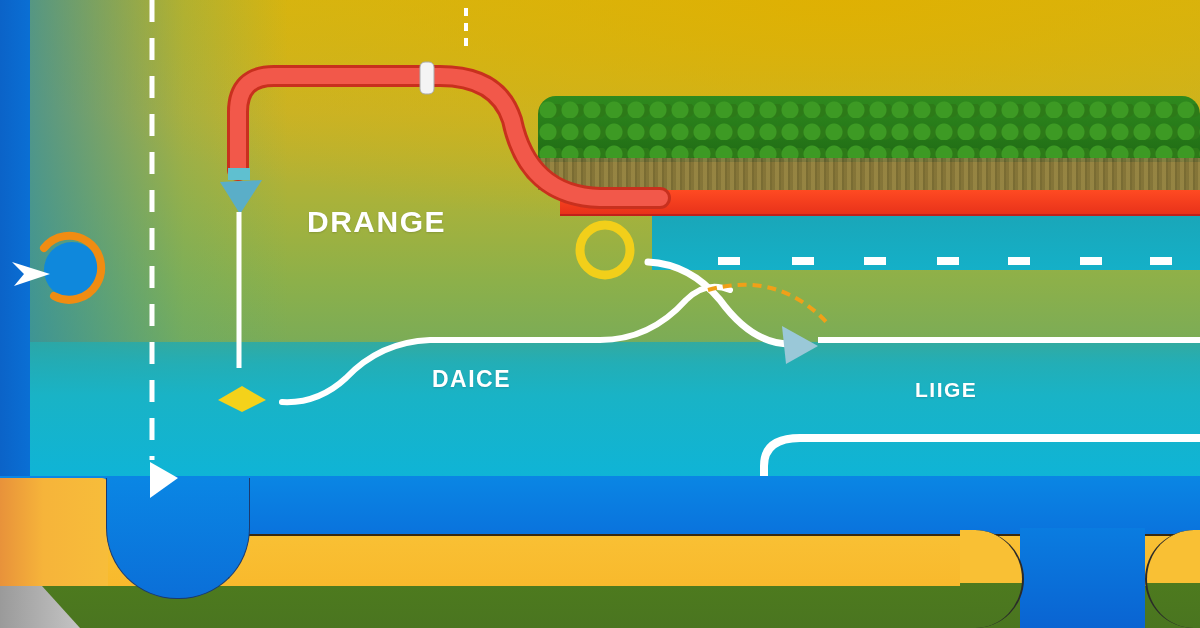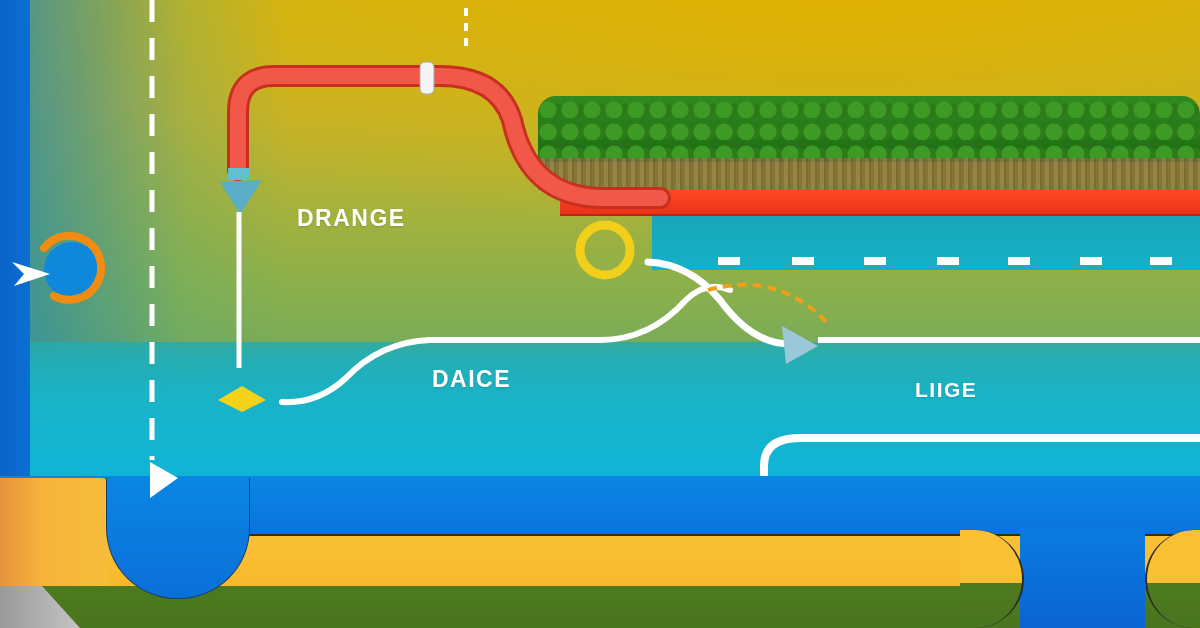--- a/index.html
+++ b/index.html
@@ -27,21 +27,21 @@
   .hedge-leaves { position:absolute; left:0; top:0; width:100%; height:66px;
     background:
       radial-gradient(circle at 10px 14px, #3d9a24 8px, transparent 9px) 0 0/22px 22px,
       radial-gradient(circle at 6px 6px, #2d7a18 7px, transparent 8px) 11px 8px/22px 22px,
       linear-gradient(180deg,#2f8a1e,#1f6a14);
     border-radius:18px 18px 0 0; }
   .hedge-fence { position:absolute; left:0; top:62px; width:100%; height:32px;
     background: repeating-linear-gradient(90deg, #7b6a3a 0 3px, #8f7c46 3px 7px, #6f6034 7px 9px); opacity:0.85; }
   .red-bar { position:absolute; left:560px; top:190px; width:640px; height:24px; background:linear-gradient(180deg,#ff4a22,#e8321a); border-bottom:2px solid #c0201a; }
   .text-label { position:absolute; color:#fff; font-family:"Liberation Sans", sans-serif; font-weight:700; letter-spacing:1.5px; text-shadow:0 1px 2px rgba(0,0,0,0.15); }
-  .label-drange { left:297px; top:205px; font-size:23px; }
+  .label-drange { left:307px; top:205px; font-size:30px; }
   .label-daice { left:432px; top:366px; font-size:23px; }
   .label-liige { left:915px; top:378px; font-size:21px; }
   svg.overlay { position:absolute; left:0; top:0; }
 </style>
 </head>
 <body>
 
 <div class="canvas">
   <div class="top-warm"></div>
   <div class="left-cool"></div>

